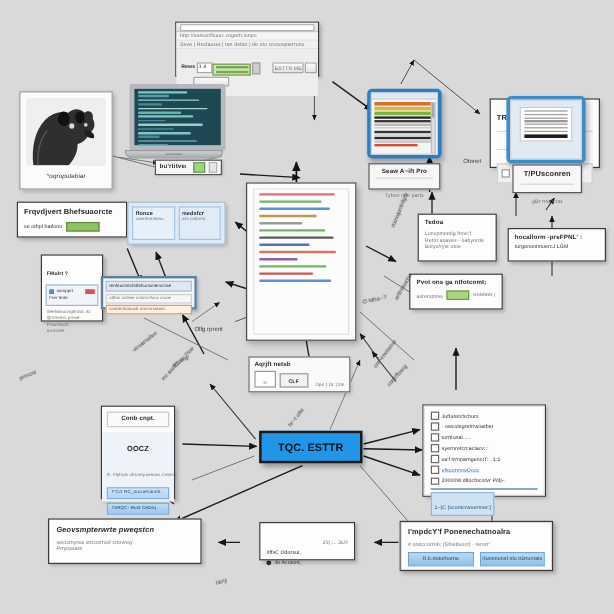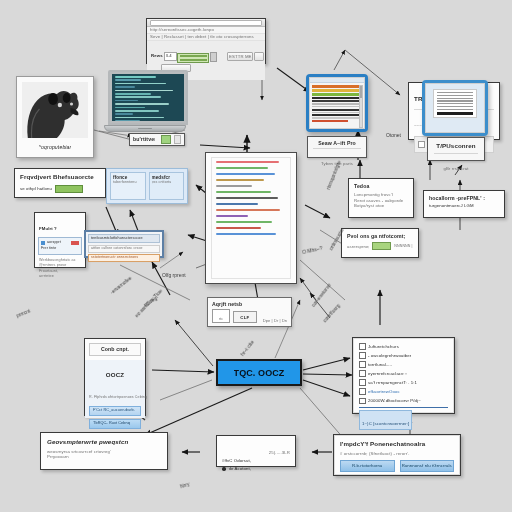--- a/index.html
+++ b/index.html
@@ -440,21 +440,21 @@
       <div class="bluerow" style="margin-top:4px">
         <span class="tx tiny" style="font-size:3.8px;color:#1d4a72">F'Cct  RC_aucueruburb.</span>
       </div>
       <div class="bluerow" style="margin-top:3px;background:linear-gradient(#bcdcf5,#9ac8ec)">
         <span class="tx tiny" style="font-size:3.8px;color:#143b5e">TbRQC-  Ruxt  Cebnq</span>
       </div>
     </div>
   </div>
 
   <div class="node" id="hub">
-    <span class="tx">TQC. OOCZ</span>
+    <span class="tx">TQC. ESTTR</span>
   </div>
 
   <div class="node panel" id="checklist">
     <div style="border:1px solid #e0e0e0;height:100%;box-sizing:border-box;padding:4px 5px">
       <div class="ck-row">
         <span class="ck-box"></span>
         <span class="tx tiny">Jufturetchchurs</span>
       </div>
       <div class="ck-row">
         <span class="ck-box"></span>

